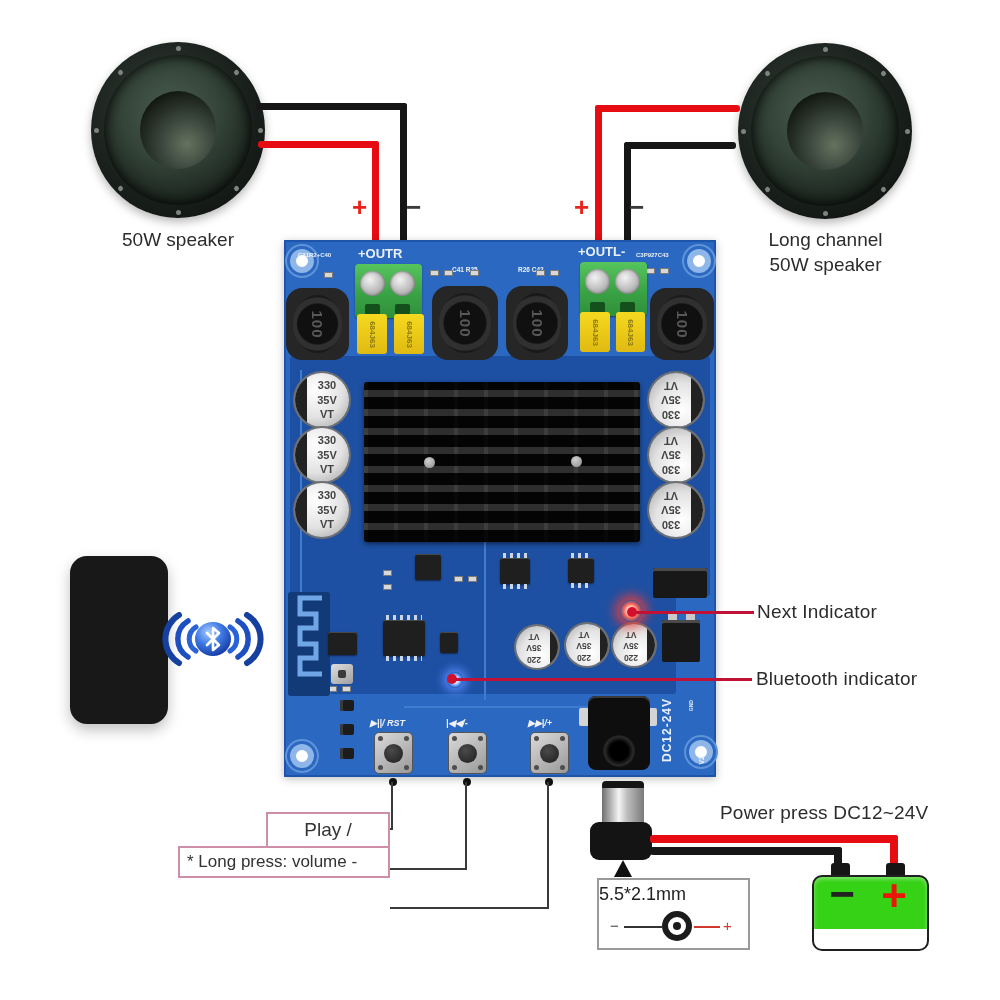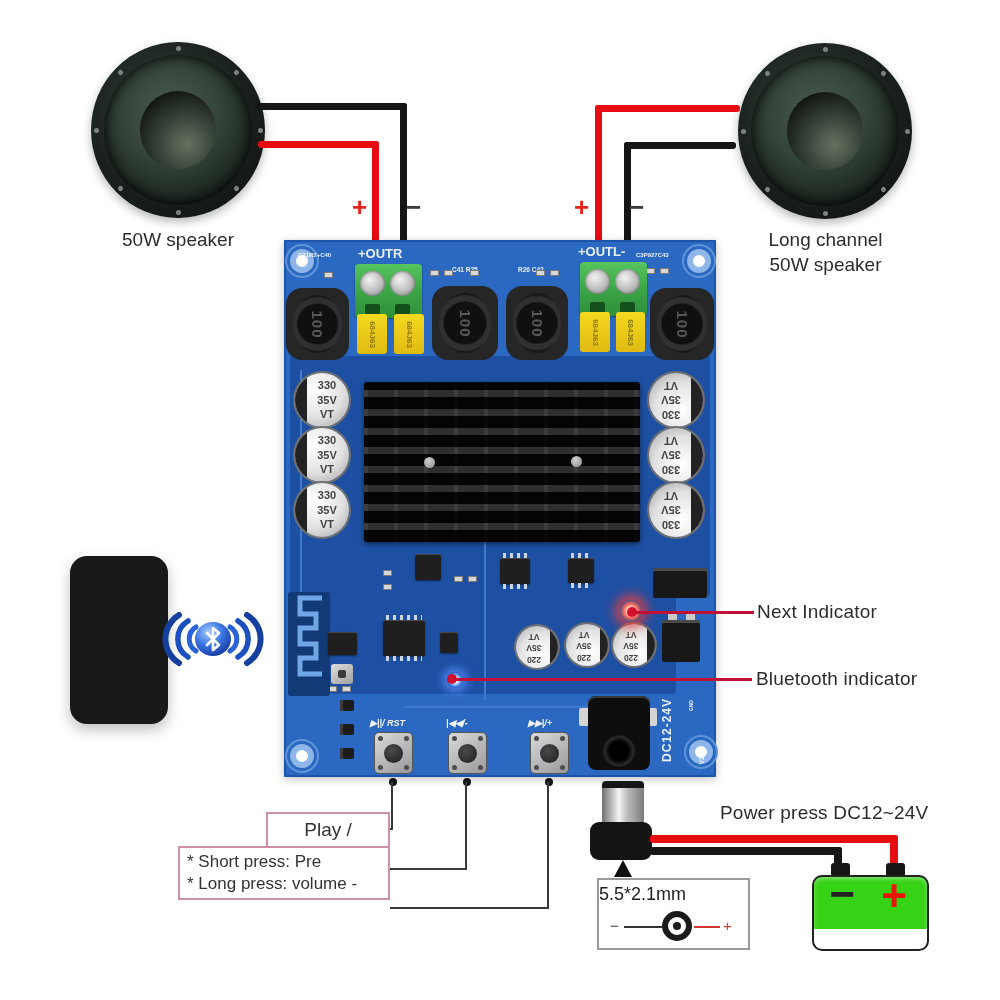--- a/index.html
+++ b/index.html
@@ -361,21 +361,20 @@
   <div class="cline" style="left:465px;top:782px;width:2px;height:88px;"></div>
   <div class="cline" style="left:390px;top:868px;width:77px;height:2px;"></div>
   <div class="cdot" style="left:545px;top:778px;"></div>
   <div class="cline" style="left:547px;top:782px;width:2px;height:127px;"></div>
   <div class="cline" style="left:390px;top:907px;width:159px;height:2px;"></div>
 
   <div class="pbox" style="left:266px;top:812px;width:104px;padding:3px 8px;font-size:19px;line-height:26px;text-align:center;">
     <span>Play / Pause</span>
   </div>
   <div class="pbox" style="left:178px;top:846px;width:194px;padding:3px 7px;font-size:17px;line-height:22px;">
-    <div>* Short press: Pre</div>
     <div>* Long press: volume -</div>
   </div>
 
   <span class="ann" style="left:720px;top:802px;">Power press DC12~24V</span>
 
   <div class="abs" style="left:602px;top:781px;width:42px;height:10px;background:#151515;border-radius:4px;"></div>
   <div class="abs" style="left:602px;top:788px;width:42px;height:38px;background:linear-gradient(90deg,#6f6f6f,#f4f4f4 40%,#bdbdbd 60%,#7a7a7a);"></div>
   <div class="abs" style="left:590px;top:822px;width:62px;height:38px;background:#141414;border-radius:9px;"></div>
   <div class="arrowup" style="left:614px;top:860px;"></div>
 

